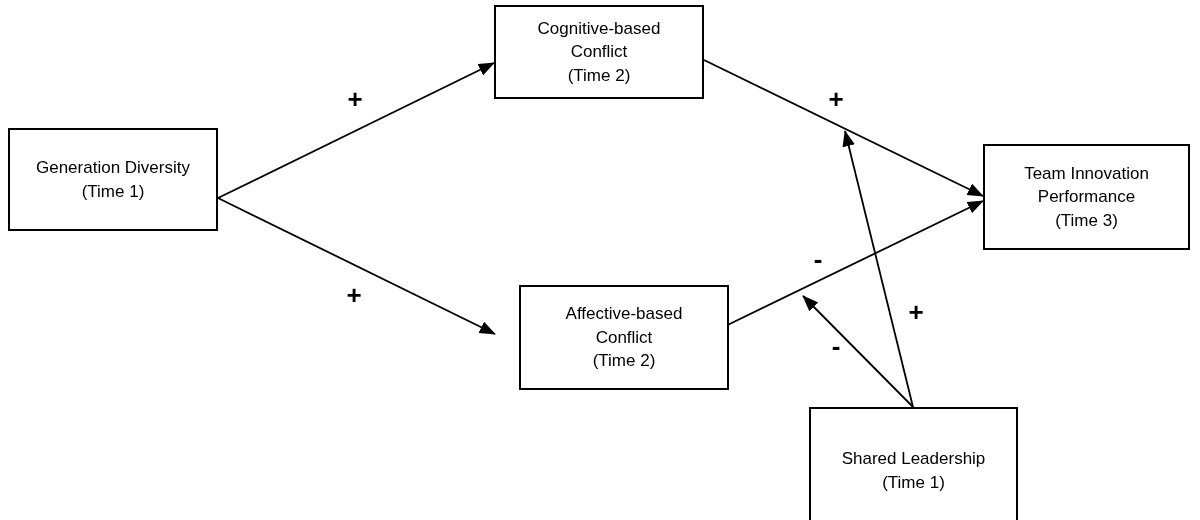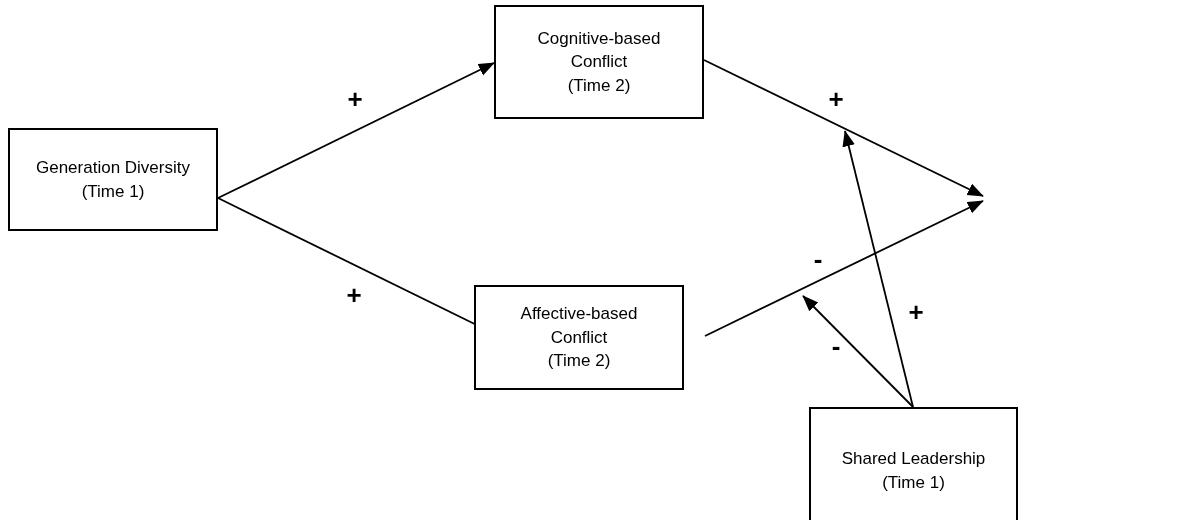--- a/index.html
+++ b/index.html
@@ -67,32 +67,37 @@
         <line x1="913" y1="407" x2="845" y2="131" stroke="#000000" stroke-width="1.8" marker-end="url(#arrowhead)"></line>
         <line x1="913" y1="407" x2="803" y2="296" stroke="#000000" stroke-width="1.8" marker-end="url(#arrowhead)"></line>
       </g>
   </svg>
 
   <div class="node" style="left: 8px; top: 128px; width: 210px; height: 103px;">
     <span class="nline">Generation Diversity</span>
     <span class="nline">(Time 1)</span>
   </div>
 
-  <div class="node" style="left: 494px; top: 5px; width: 210px; height: 114px;">
+  <div class="node" style="left: 494px; top: 5px; width: 210px; height: 94px;">
     <span class="nline">Cognitive-based</span>
     <span class="nline">Conflict</span>
     <span class="nline">(Time 2)</span>
   </div>
 
-  <div class="node" style="left: 474px; top: 285px; width: 210px; height: 105px;">
+  <div class="node" style="left: 519px; top: 285px; width: 210px; height: 105px;">
     <span class="nline">Affective-based</span>
     <span class="nline">Conflict</span>
     <span class="nline">(Time 2)</span>
   </div>
 
+  <div class="node" style="left: 983px; top: 144px; width: 207px; height: 106px;">
+    <span class="nline">Team Innovation</span>
+    <span class="nline">Performance</span>
+    <span class="nline">(Time 3)</span>
+  </div>
 
   <div class="node" style="left: 809px; top: 407px; width: 209px; height: 127px;">
     <span class="nline">Shared Leadership</span>
     <span class="nline">(Time 1)</span>
   </div>
 
   <div class="edge-label" style="left: 355px; top: 99px;">+</div>
   <div class="edge-label" style="left: 354px; top: 295px;">+</div>
   <div class="edge-label" style="left: 836px; top: 99px;">+</div>
   <div class="edge-label" style="left: 818px; top: 259px;">-</div>

